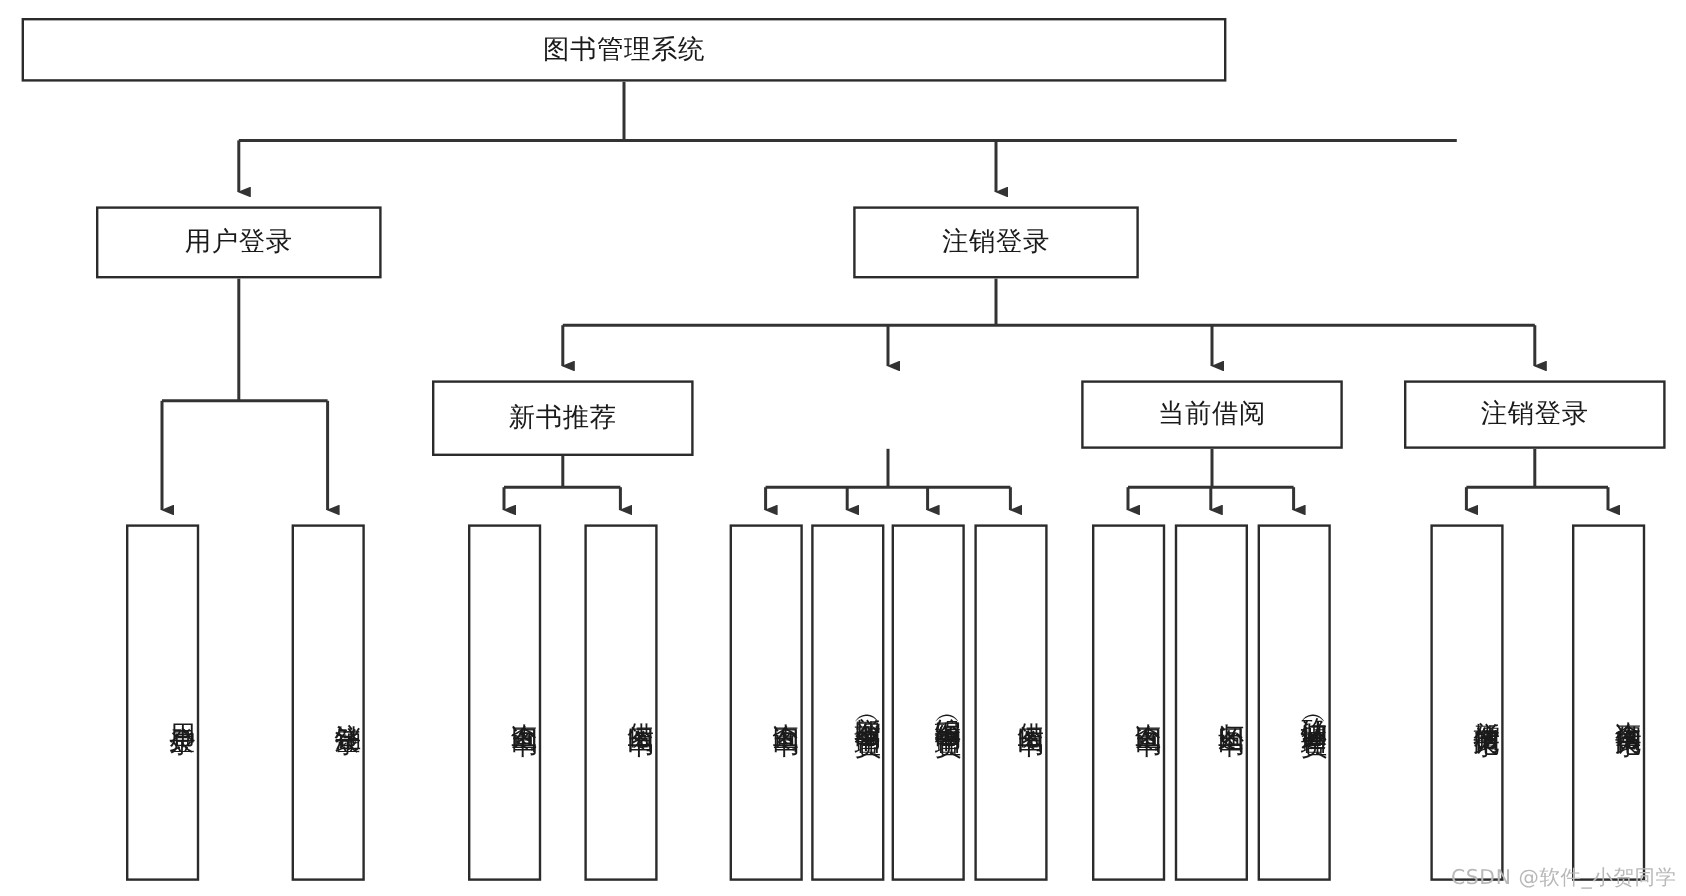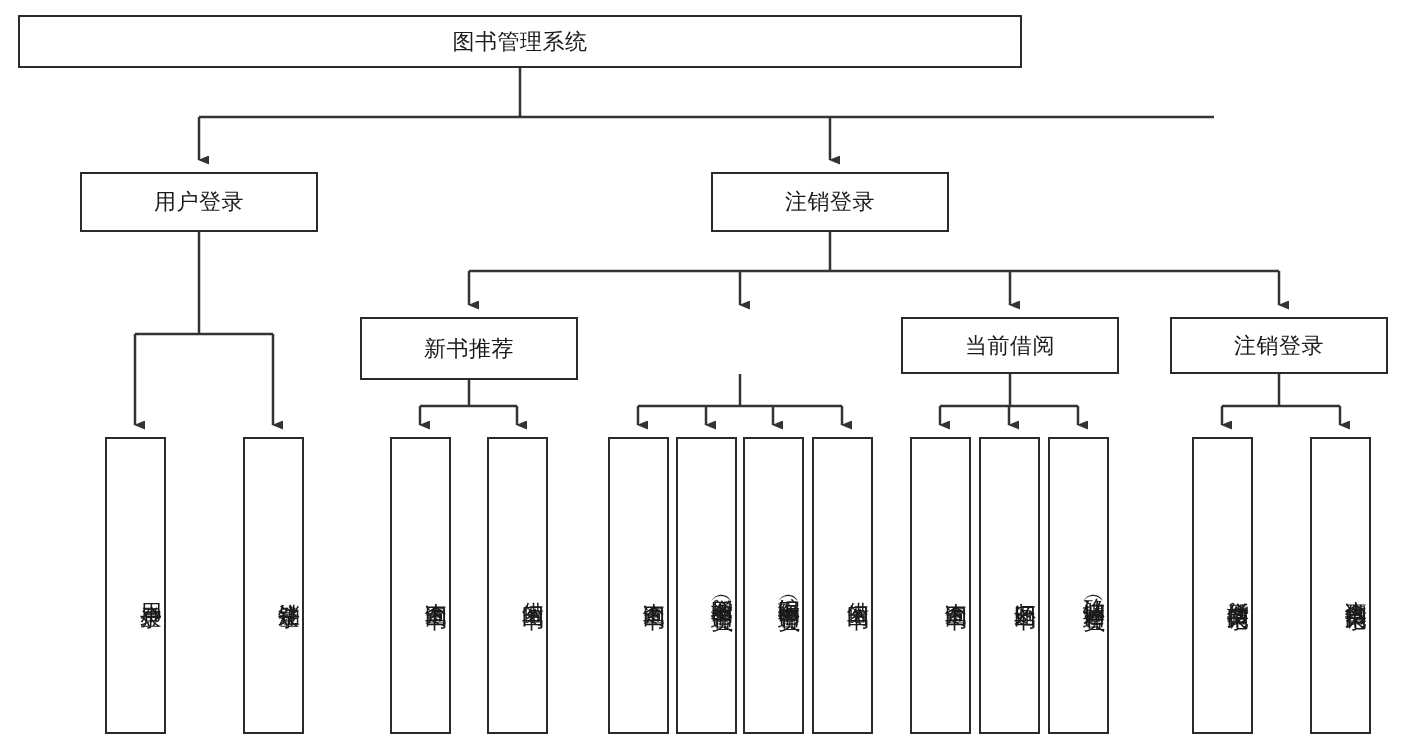--- a/index.html
+++ b/index.html
@@ -182,13 +182,14 @@
     <span class="node-label">确认归还（管理员）</span>
   </div>
 
   <div class="node-box vertical" style="left:1192px; top:437px; width:61px; height:297px;">
     <span class="node-label">新增借阅记录</span>
   </div>
   <div class="node-box vertical" style="left:1310px; top:437px; width:61px; height:297px;">
     <span class="node-label">查询借阅记录</span>
   </div>
 
+  <div id="watermark">CSDN @软件_小贺同学</div>
 </div>
 
 </body></html>

